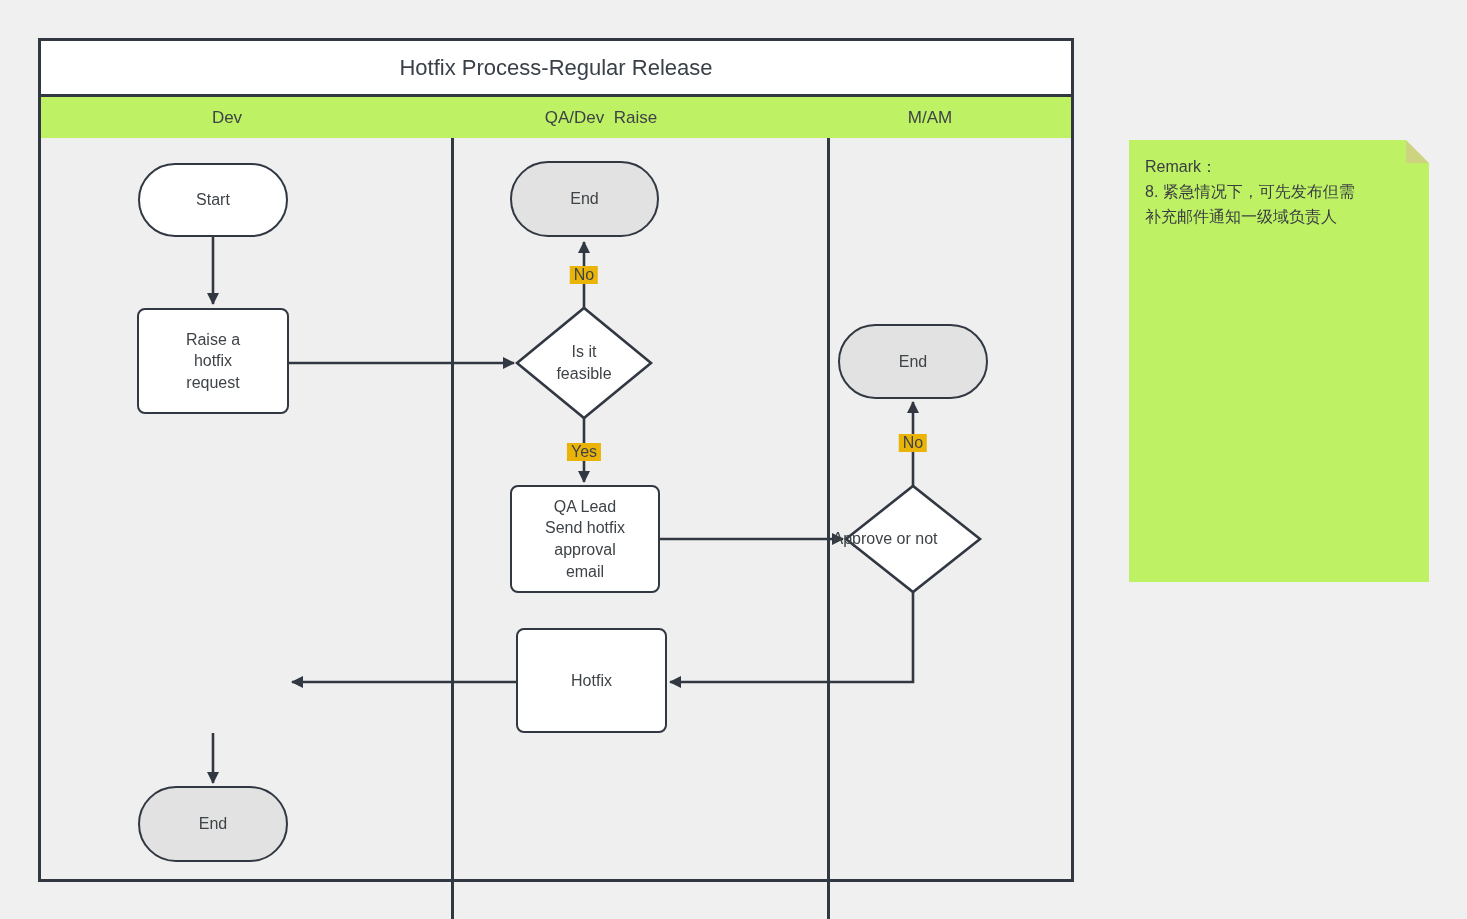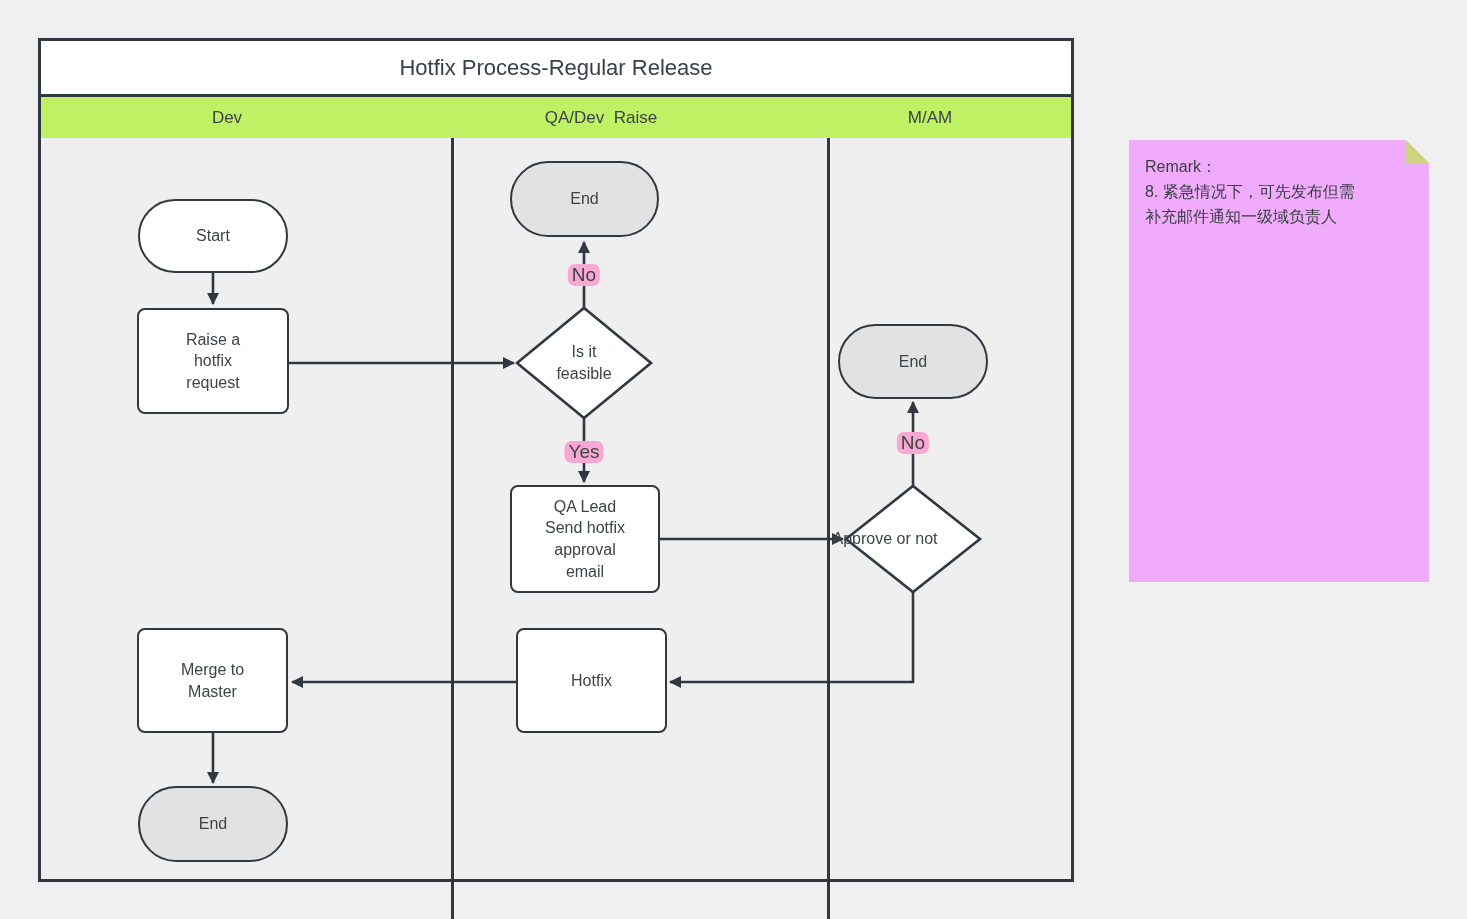--- a/index.html
+++ b/index.html
@@ -36,36 +36,36 @@
   .diamond{fill:#ffffff;stroke:#313842;stroke-width:2.6;}
 
   
   .node{
     position:absolute;box-sizing:border-box;
     display:flex;align-items:center;justify-content:center;text-align:center;
     font-size:16px;line-height:1.35;color:#3e4347;
   }
   .process{background:#ffffff;border:2.6px solid #313842;border-radius:8px;}
   .terminator{background:#e2e2e2;border:2.6px solid #313842;border-radius:40px;}
-  .terminator.start-fill{background:#ffffff;margin-top:36px;}
+  .terminator.start-fill{background:#ffffff;}
   .lbl{display:inline-block;}
   .w86 .lbl{max-width:86px;} .w88 .lbl{max-width:88px;} .w92 .lbl{max-width:92px;}
   .dlabel{
     position:absolute;display:flex;align-items:center;justify-content:center;
     text-align:center;font-size:16px;line-height:1.35;color:#3e4347;
   }
   .chip{
     position:absolute;transform:translate(-50%,-50%);
-    background:#f9a8d4;padding:0 4px;font-size:19px;color:#3e4347;border-radius:7px;
+    background:#eab308;padding:0 4px;font-size:16px;color:#3e4347;
   }
 
   
   .note{
     position:absolute;left:1129px;top:140px;width:300px;height:442px;
-    box-sizing:border-box;background:#f0abfc;padding:14px 16px;
+    box-sizing:border-box;background:#bef264;padding:14px 16px;
     font-size:16px;line-height:25px;color:#3a3e42;
   }
   .note::before{
     content:"";position:absolute;top:0;right:0;
     border-style:solid;border-width:0 23px 23px 0;
     border-color:#f0f0f0 #f0f0f0 #ced37f transparent;
   }
   .note-line{display:block;}
 </style>
 </head>
@@ -111,23 +111,20 @@
     <polygon class="diamond" points="517,363 584,308 651,363 584,418"></polygon>
     <polygon class="diamond" points="846,539 913,486 980,539 913,592"></polygon>
   </svg>
 
   <div class="node terminator start-fill" style="left:138px;top:163px;width:150px;height:74px;">
     <span class="lbl">Start</span>
   </div>
   <div class="node process w86" style="left:137px;top:308px;width:152px;height:106px;">
     <span class="lbl">Raise a hotfix request</span>
   </div>
-  <div class="node process w92" style="left:137px;top:628px;width:151px;height:105px;">
-    <span class="lbl">Merge to Master</span>
-  </div>
   <div class="node terminator" style="left:138px;top:786px;width:150px;height:76px;">
     <span class="lbl">End</span>
   </div>
 
   <div class="node terminator" style="left:510px;top:161px;width:149px;height:76px;">
     <span class="lbl">End</span>
   </div>
   <div class="dlabel" style="left:544px;top:337px;width:80px;height:52px;">Is it feasible</div>
   <div class="node process w88" style="left:510px;top:485px;width:150px;height:108px;">
     <span class="lbl">QA Lead Send hotfix approval email</span>

